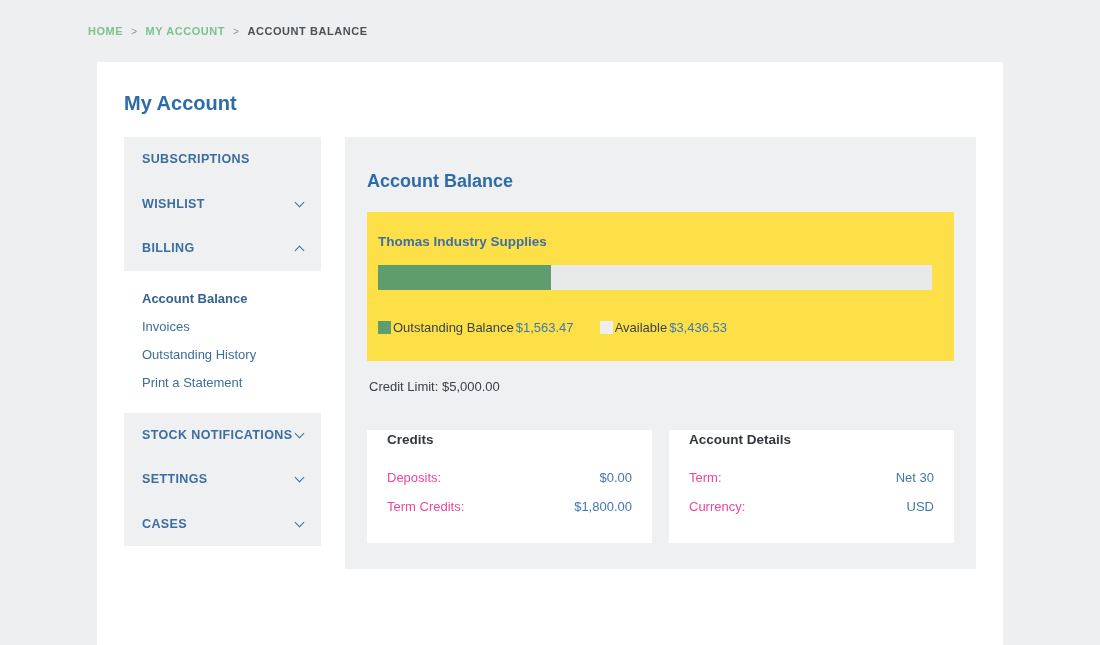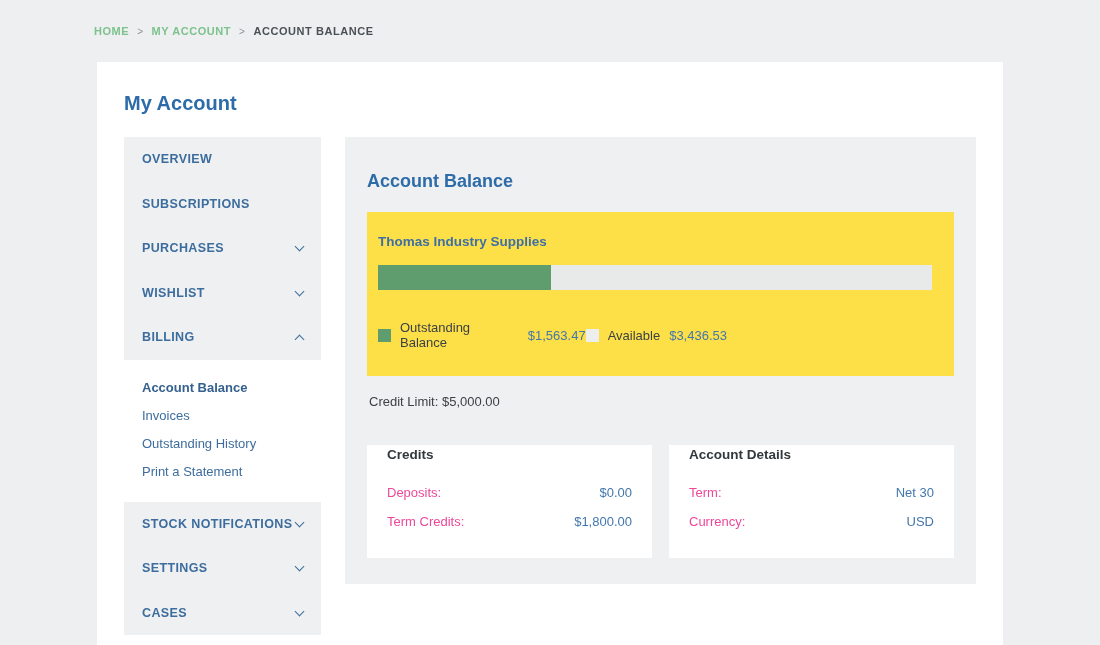--- a/index.html
+++ b/index.html
@@ -6,21 +6,21 @@
   html,body { width:1100px; height:645px; }
   body {
     font-family:"Liberation Sans","DejaVu Sans",sans-serif;
     background:#edeff0;
     overflow:hidden;
     position:relative;
   }
 
   
   .breadcrumb {
-    position:absolute; top:25px; left:94px;
+    position:absolute; top:25px; left:88px;
     display:flex; align-items:center; gap:8px;
     font-size:11px; font-weight:700; letter-spacing:.05em;
   }
   .crumb-link { color:#7dc28c; cursor:pointer; text-decoration:none; }
   .crumb-current { color:#4b5055; }
   .crumb-sep { color:#8d9399; font-size:10px; font-weight:400; }
 
   
   .panel {
     position:absolute; top:62px; left:97px;
@@ -64,21 +64,21 @@
   .main-title { color:#2d6ba9; font-size:18px; font-weight:700; margin:12px 0 20px 0; }
 
   .balance-card { background:#fde047; padding:22px 22px 26px 11px; }
   .brand { color:#3f6fa5; font-size:13.5px; font-weight:700; }
   .progress-track {
     margin-top:16px; height:25px; background:#e8eaea; width:100%;
     position:relative; overflow:hidden;
   }
   .progress-fill { height:100%; background:#5f9d6e; width:0; }
   .legend-row { margin-top:30px; display:flex; align-items:center; }
-  .legend-item { display:flex; align-items:center; gap:9px; font-size:13px; }
+  .legend-item { display:flex; align-items:center; gap:2px; font-size:13px; }
   .legend-item.second { margin-left:auto; margin-right:205px; }
   .swatch { width:13px; height:13px; flex:0 0 13px; }
   .swatch.green { background:#5f9d6e; }
   .swatch.light { background:#ecefee; }
   .legend-label { color:#3c4147; }
   .legend-value { color:#4377ac; }
 
   .credit-limit { margin:18px 0 0 2px; font-size:13px; color:#3c4147; }
 
   .cards-row { display:flex; gap:17px; margin-top:36px; }
@@ -103,28 +103,21 @@
 </nav>
 
 <div class="panel">
   <h1 class="page-title">My Account</h1>
 
   <div class="content-row">
 
     <aside class="sidebar">
       <div class="side-group">
         <div class="side-item">
-          <span>OVERVIEW</span>
-        </div>
-        <div class="side-item">
           <span>SUBSCRIPTIONS</span>
-        </div>
-        <div class="side-item">
-          <span>PURCHASES</span>
-          <span class="chev"></span>
         </div>
         <div class="side-item">
           <span>WISHLIST</span>
           <span class="chev"></span>
         </div>
         <div class="side-item">
           <span>BILLING</span>
           <span class="chev up"></span>
         </div>
       </div>

